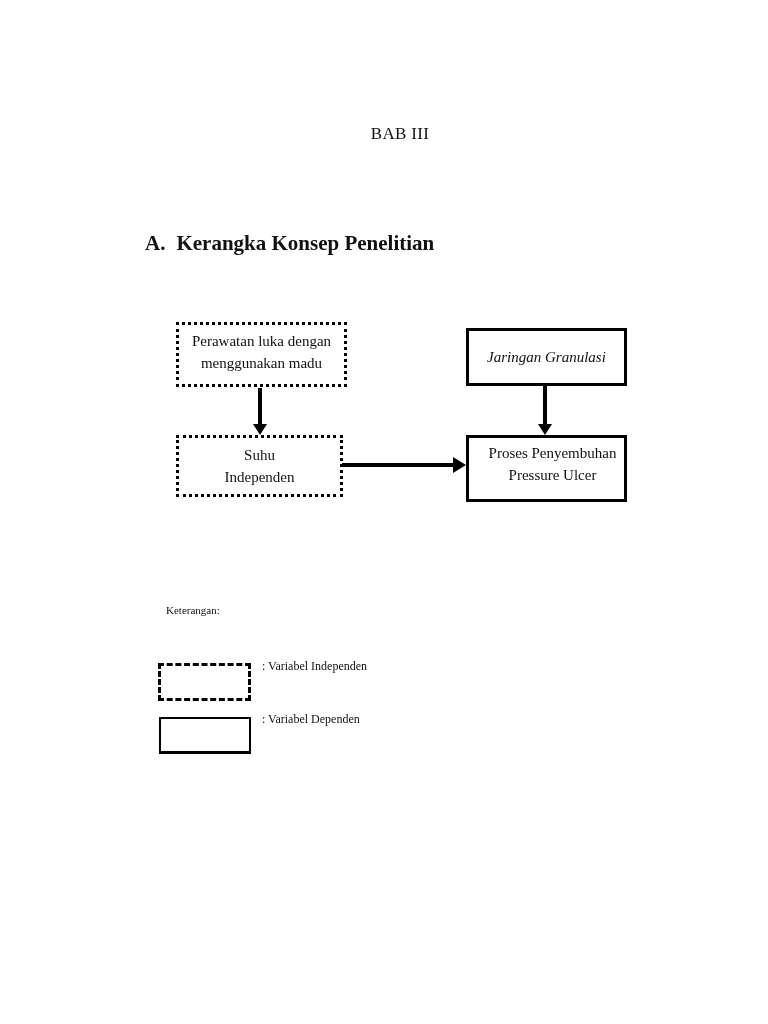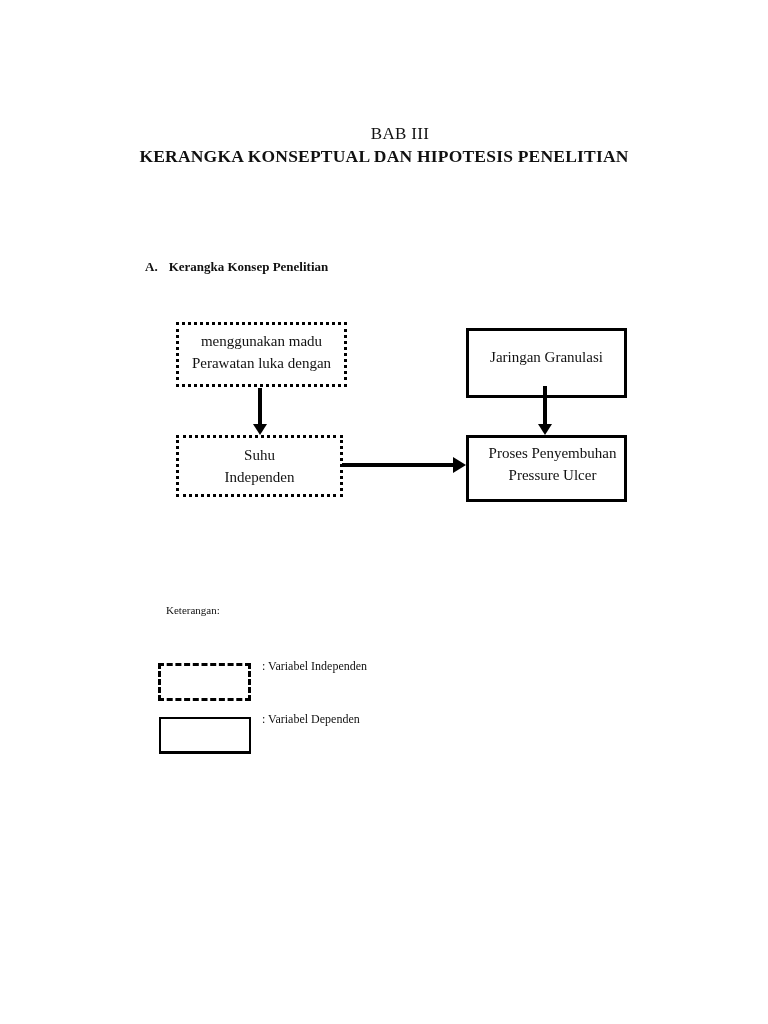--- a/index.html
+++ b/index.html
@@ -26,38 +26,37 @@
     top: 146px; left: 0; width: 100%;
     margin: 0;
     text-align: center;
     font-size: 17.5px;
     font-weight: bold;
     letter-spacing: 0.2px;
   }
   .section-heading {
     position: absolute;
     top: 231px; left: 145px;
-    font-size: 13px;
+    font-size: 21px;
     font-weight: bold;
-    margin-top: 28px;
   }
   .section-heading .marker { margin-right: 11px; }
 
   
   .dbox {
     position: absolute;
     box-sizing: border-box;
     text-align: center;
     font-size: 15px;
     line-height: 22px;
   }
   .dbox.dotted { border: 3px dotted #000000; }
   .dbox.solid  { border: 3px solid  #000000; }
   .box-perawatan { left: 176px; top: 322px; width: 171px; height: 65px; padding-top: 5px; }
-  .box-granulasi { left: 466px; top: 328px; width: 161px; height: 70px; padding-top: 15px; }
+  .box-granulasi { left: 466px; top: 328px; width: 161px; height: 58px; padding-top: 15px; font-style: italic; }
   .box-suhu      { left: 176px; top: 435px; width: 167px; height: 62px; padding-top: 6px; }
   .box-proses    { left: 466px; top: 435px; width: 161px; height: 67px; padding-top: 4px; padding-left: 12px; }
 
   .shaft-v { position: absolute; width: 4px; background: #000000; }
   .shaft-h { position: absolute; height: 4px; background: #000000; }
   .head-down {
     position: absolute; width: 0; height: 0;
     border-left: 7px solid transparent;
     border-right: 7px solid transparent;
     border-top: 11px solid #000000;
@@ -102,31 +101,30 @@
   }
   .legend-label-independen { top: 659px; }
   .legend-label-dependen   { top: 712px; }
 </style>
 </head>
 <body>
 
 <div class="page">
 
   <h1 class="chapter-title">BAB III</h1>
-  <h2 class="chapter-subtitle">KERANGKA KONSEPTUAL DAN HIPOTESIS PENELITIAN</h2>
 
   <div class="section-heading">
     <span class="marker">A.</span><span>Kerangka Konsep Penelitian</span>
   </div>
 
   <div>
 
     <div class="dbox dotted box-perawatan">
+      <div>Perawatan luka dengan</div>
       <div>menggunakan madu</div>
-      <div>Perawatan luka dengan</div>
     </div>
 
     <div class="dbox solid box-granulasi">
       <div>Jaringan Granulasi</div>
     </div>
 
     <div class="dbox dotted box-suhu">
       <div>Suhu</div>
       <div>Independen</div>
     </div>

